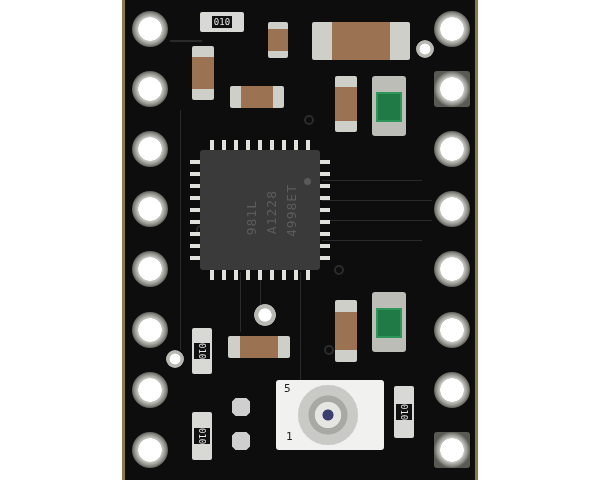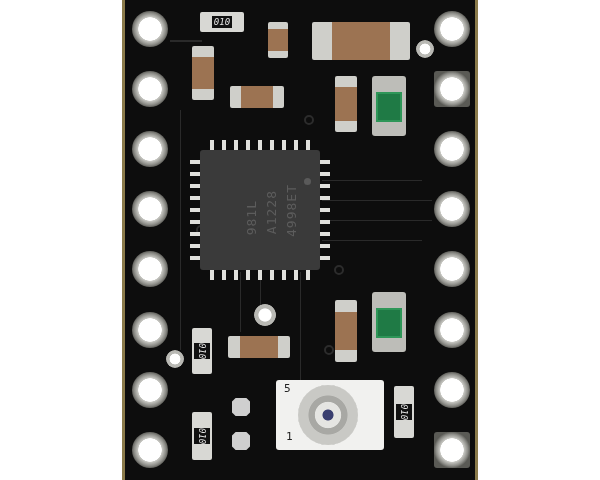--- a/index.html
+++ b/index.html
@@ -10,21 +10,21 @@
   .trace{position:absolute;border:1.5px solid #2a2a2a;}
   .via{position:absolute;width:10px;height:10px;border-radius:50%;border:2px solid #2c2c2c;box-sizing:border-box;}
   .chip{position:absolute;left:200px;top:150px;width:120px;height:120px;background:#3a3a3a;border-radius:3px;}
   .pinrow{position:absolute;display:flex;justify-content:space-between;}
   .pin{background:#e0e0dc;}
   .chip-text{position:absolute;color:#5c5c5c;font-size:13px;writing-mode:vertical-rl;transform:rotate(180deg);line-height:16px;letter-spacing:1px;}
   .dot{position:absolute;width:7px;height:7px;border-radius:50%;background:#5a5a5a;}
   .cap{position:absolute;background:linear-gradient(90deg,#cfcfca 0 20%,#9c7352 20% 80%,#cfcfca 80%);border-radius:2px;}
   .capv{position:absolute;background:linear-gradient(180deg,#cfcfca 0 20%,#9c7352 20% 80%,#cfcfca 80%);border-radius:2px;}
   .res{position:absolute;background:#d8d8d4;border-radius:2px;display:flex;align-items:center;justify-content:center;}
-  .res span{background:#111;color:#e6e6e6;font-size:9px;padding:0 2px;line-height:12px;font-style:italic;}
+  .res span{background:#111;color:#e6e6e6;font-size:9px;padding:0 2px;line-height:12px;}
   .resv span{writing-mode:vertical-rl;}
   .led{position:absolute;width:34px;height:60px;background:#bdbdb8;border-radius:3px;}
   .led .body{position:absolute;left:4px;top:16px;width:26px;height:30px;background:#1f7a45;border:2px solid #2e9658;box-sizing:border-box;}
   .diode{position:absolute;width:18px;height:18px;background:#cfcfcf;clip-path:polygon(20% 0,80% 0,100% 20%,100% 80%,80% 100%,20% 100%,0 80%,0 20%);}
   .pot{position:absolute;left:276px;top:380px;width:108px;height:70px;background:#f1f1ef;border-radius:3px;}
   .pot .disc{position:absolute;left:22px;top:5px;width:60px;height:60px;border-radius:50%;background:radial-gradient(circle,#3a3f70 0 12%,#e5e5e2 14% 30%,#a8a8a4 32% 45%,#c9c9c5 47% 70%,#8f8f8b 72%);}
   .mount{position:absolute;width:22px;height:22px;border-radius:50%;background:radial-gradient(circle,#ffffff 0 40%,#b9b9b4 45% 70%,#2a2a2a 72%);}
 </style>
 </head>
 <body>

